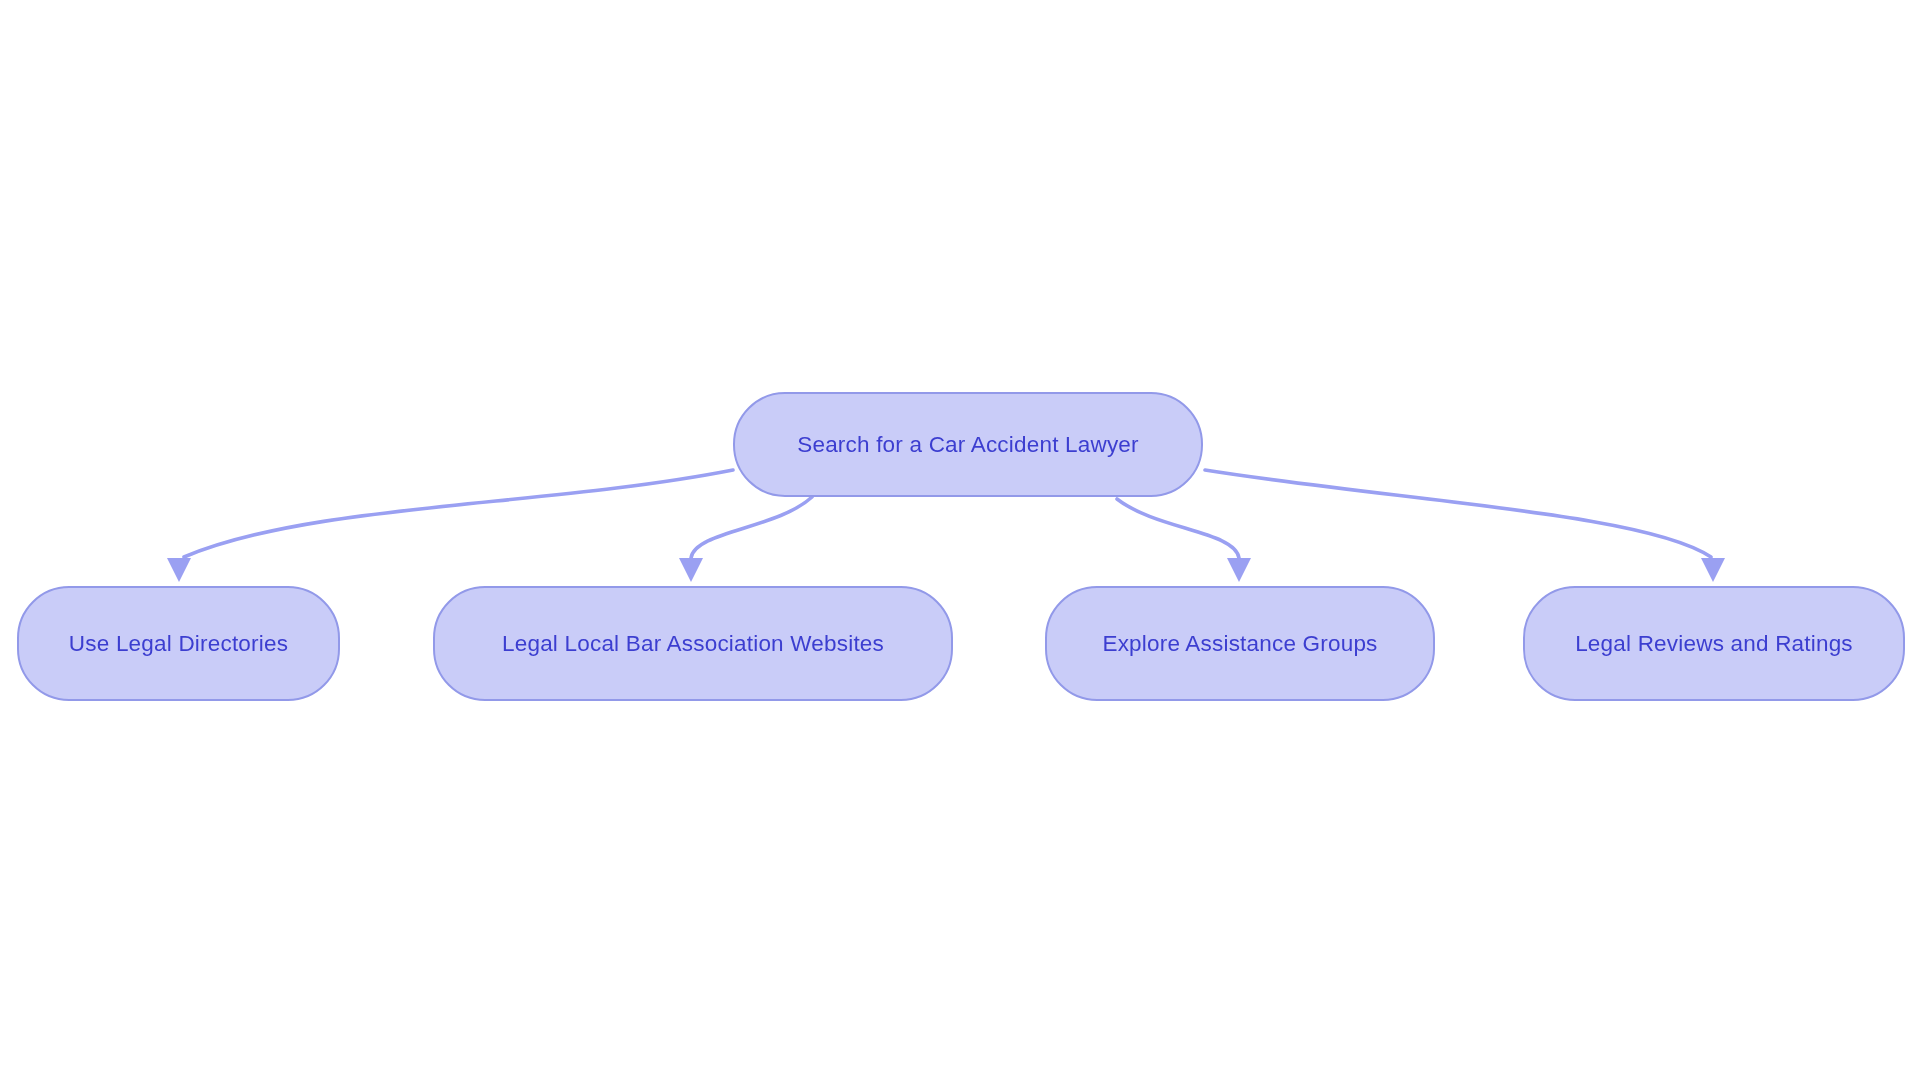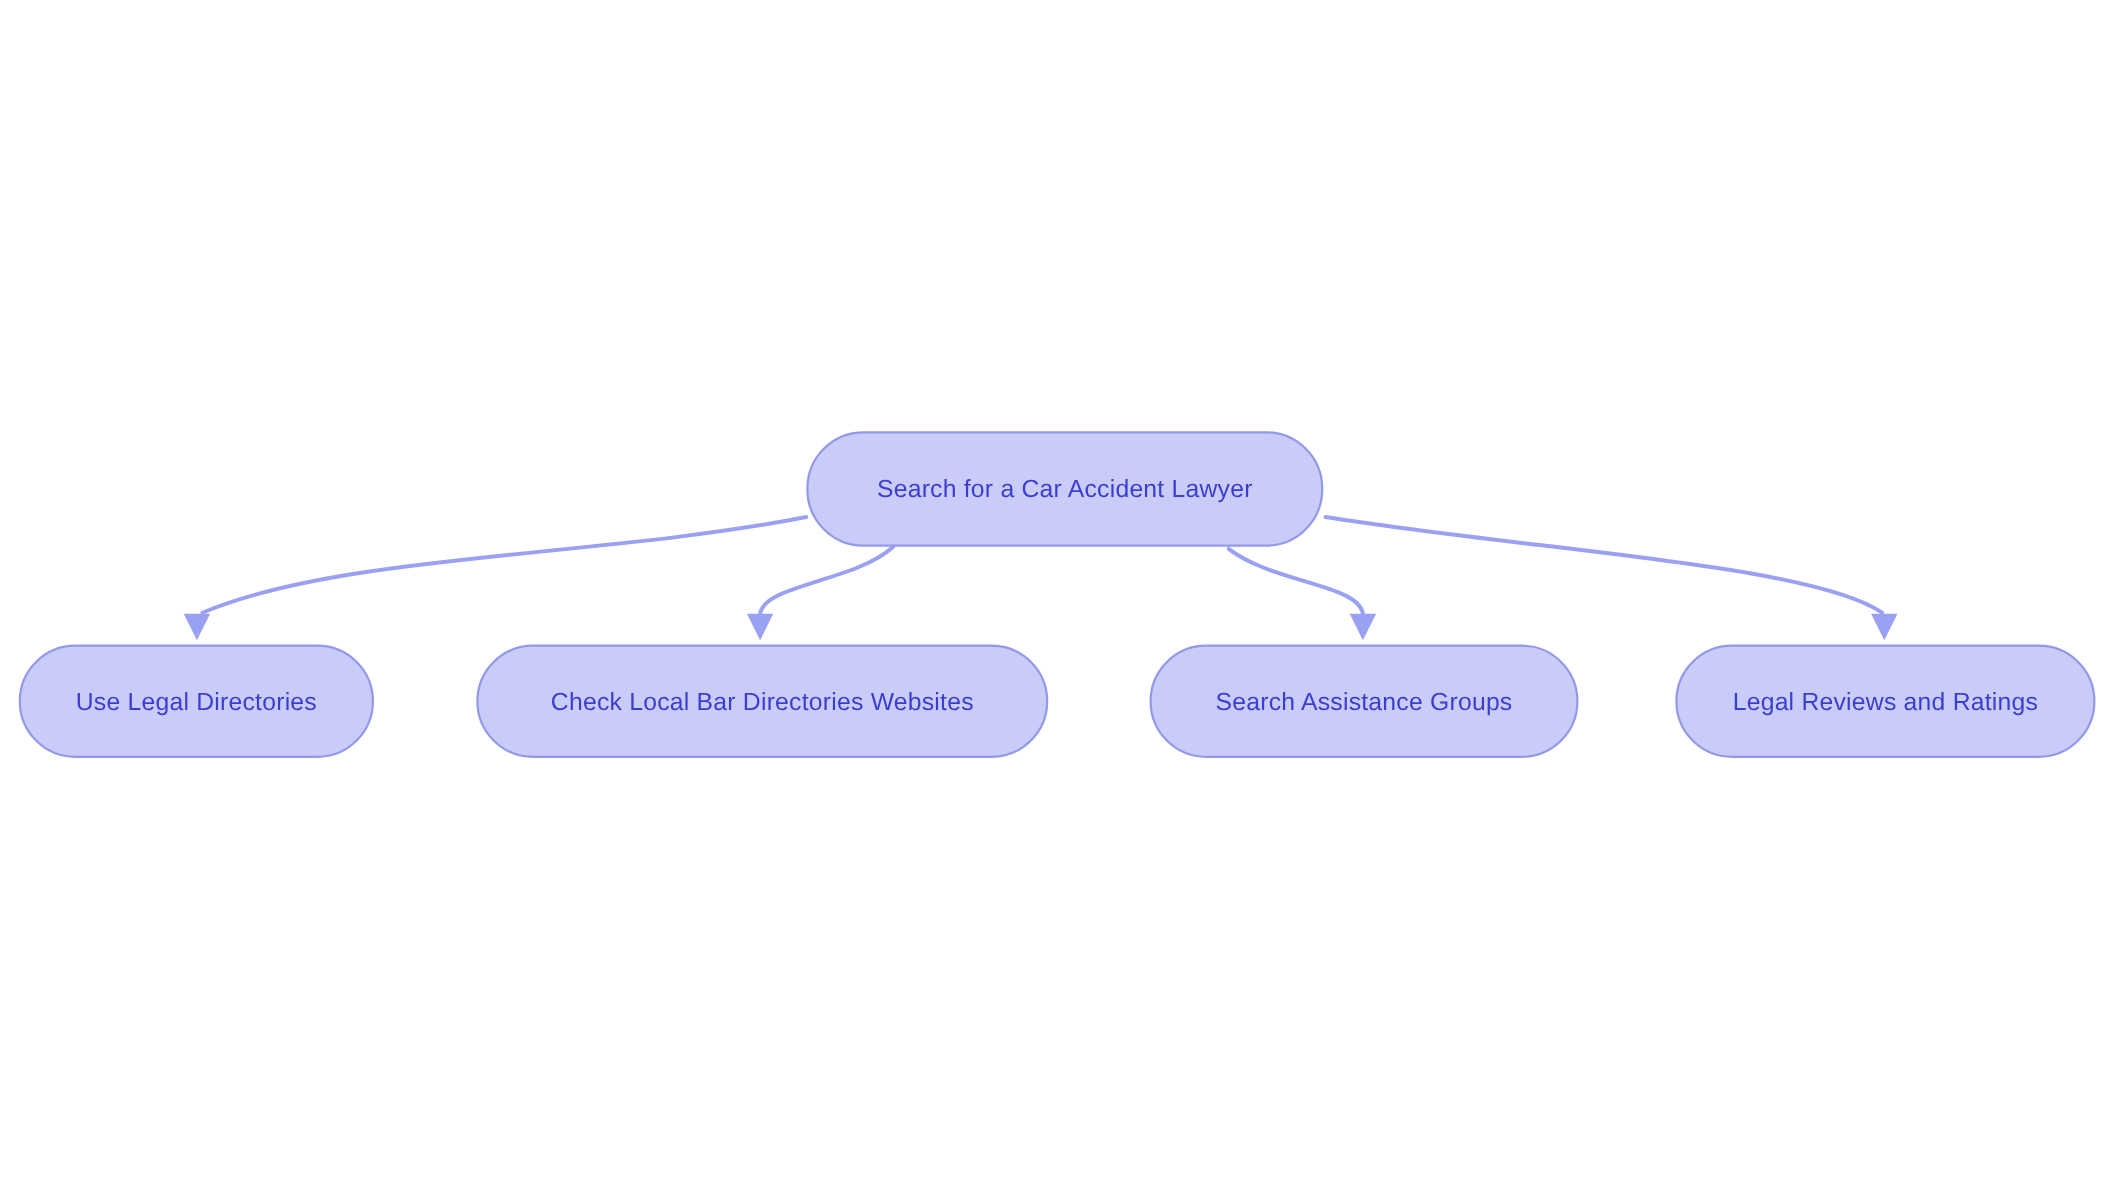--- a/index.html
+++ b/index.html
@@ -42,21 +42,21 @@
     display: flex;
     align-items: center;
     justify-content: center;
     text-align: left;
     color: var(--node-text, #3c3ed0);
     font-size: 22.5px;
     letter-spacing: 0.2px;
     white-space: nowrap;
   }
   .node-root   { left: 733px;  top: 392px; width: 470px; height: 105px; }
-  .node-child  { top: 586px; height: 103px; }
+  .node-child  { top: 586px; height: 115px; }
   .node-n1 { left: 17px;   width: 323px; }
   .node-n2 { left: 433px;  width: 520px; }
   .node-n3 { left: 1045px; width: 390px; }
   .node-n4 { left: 1523px; width: 382px; }
 </style>
 </head>
 <body>
 
 <div class="canvas">
 
@@ -77,24 +77,24 @@
 
   <div class="node node-root">
     <span>Search for a Car Accident Lawyer</span>
   </div>
 
   <div class="node node-child node-n1">
     <span>Use Legal Directories</span>
   </div>
 
   <div class="node node-child node-n2">
-    <span>Check Local Bar Directories Websites</span>
+    <span>Legal Local Bar Association Websites</span>
   </div>
 
   <div class="node node-child node-n3">
-    <span>Search Assistance Groups</span>
+    <span>Explore Assistance Groups</span>
   </div>
 
   <div class="node node-child node-n4">
     <span>Legal Reviews and Ratings</span>
   </div>
 
 </div>
 
 </body></html>

